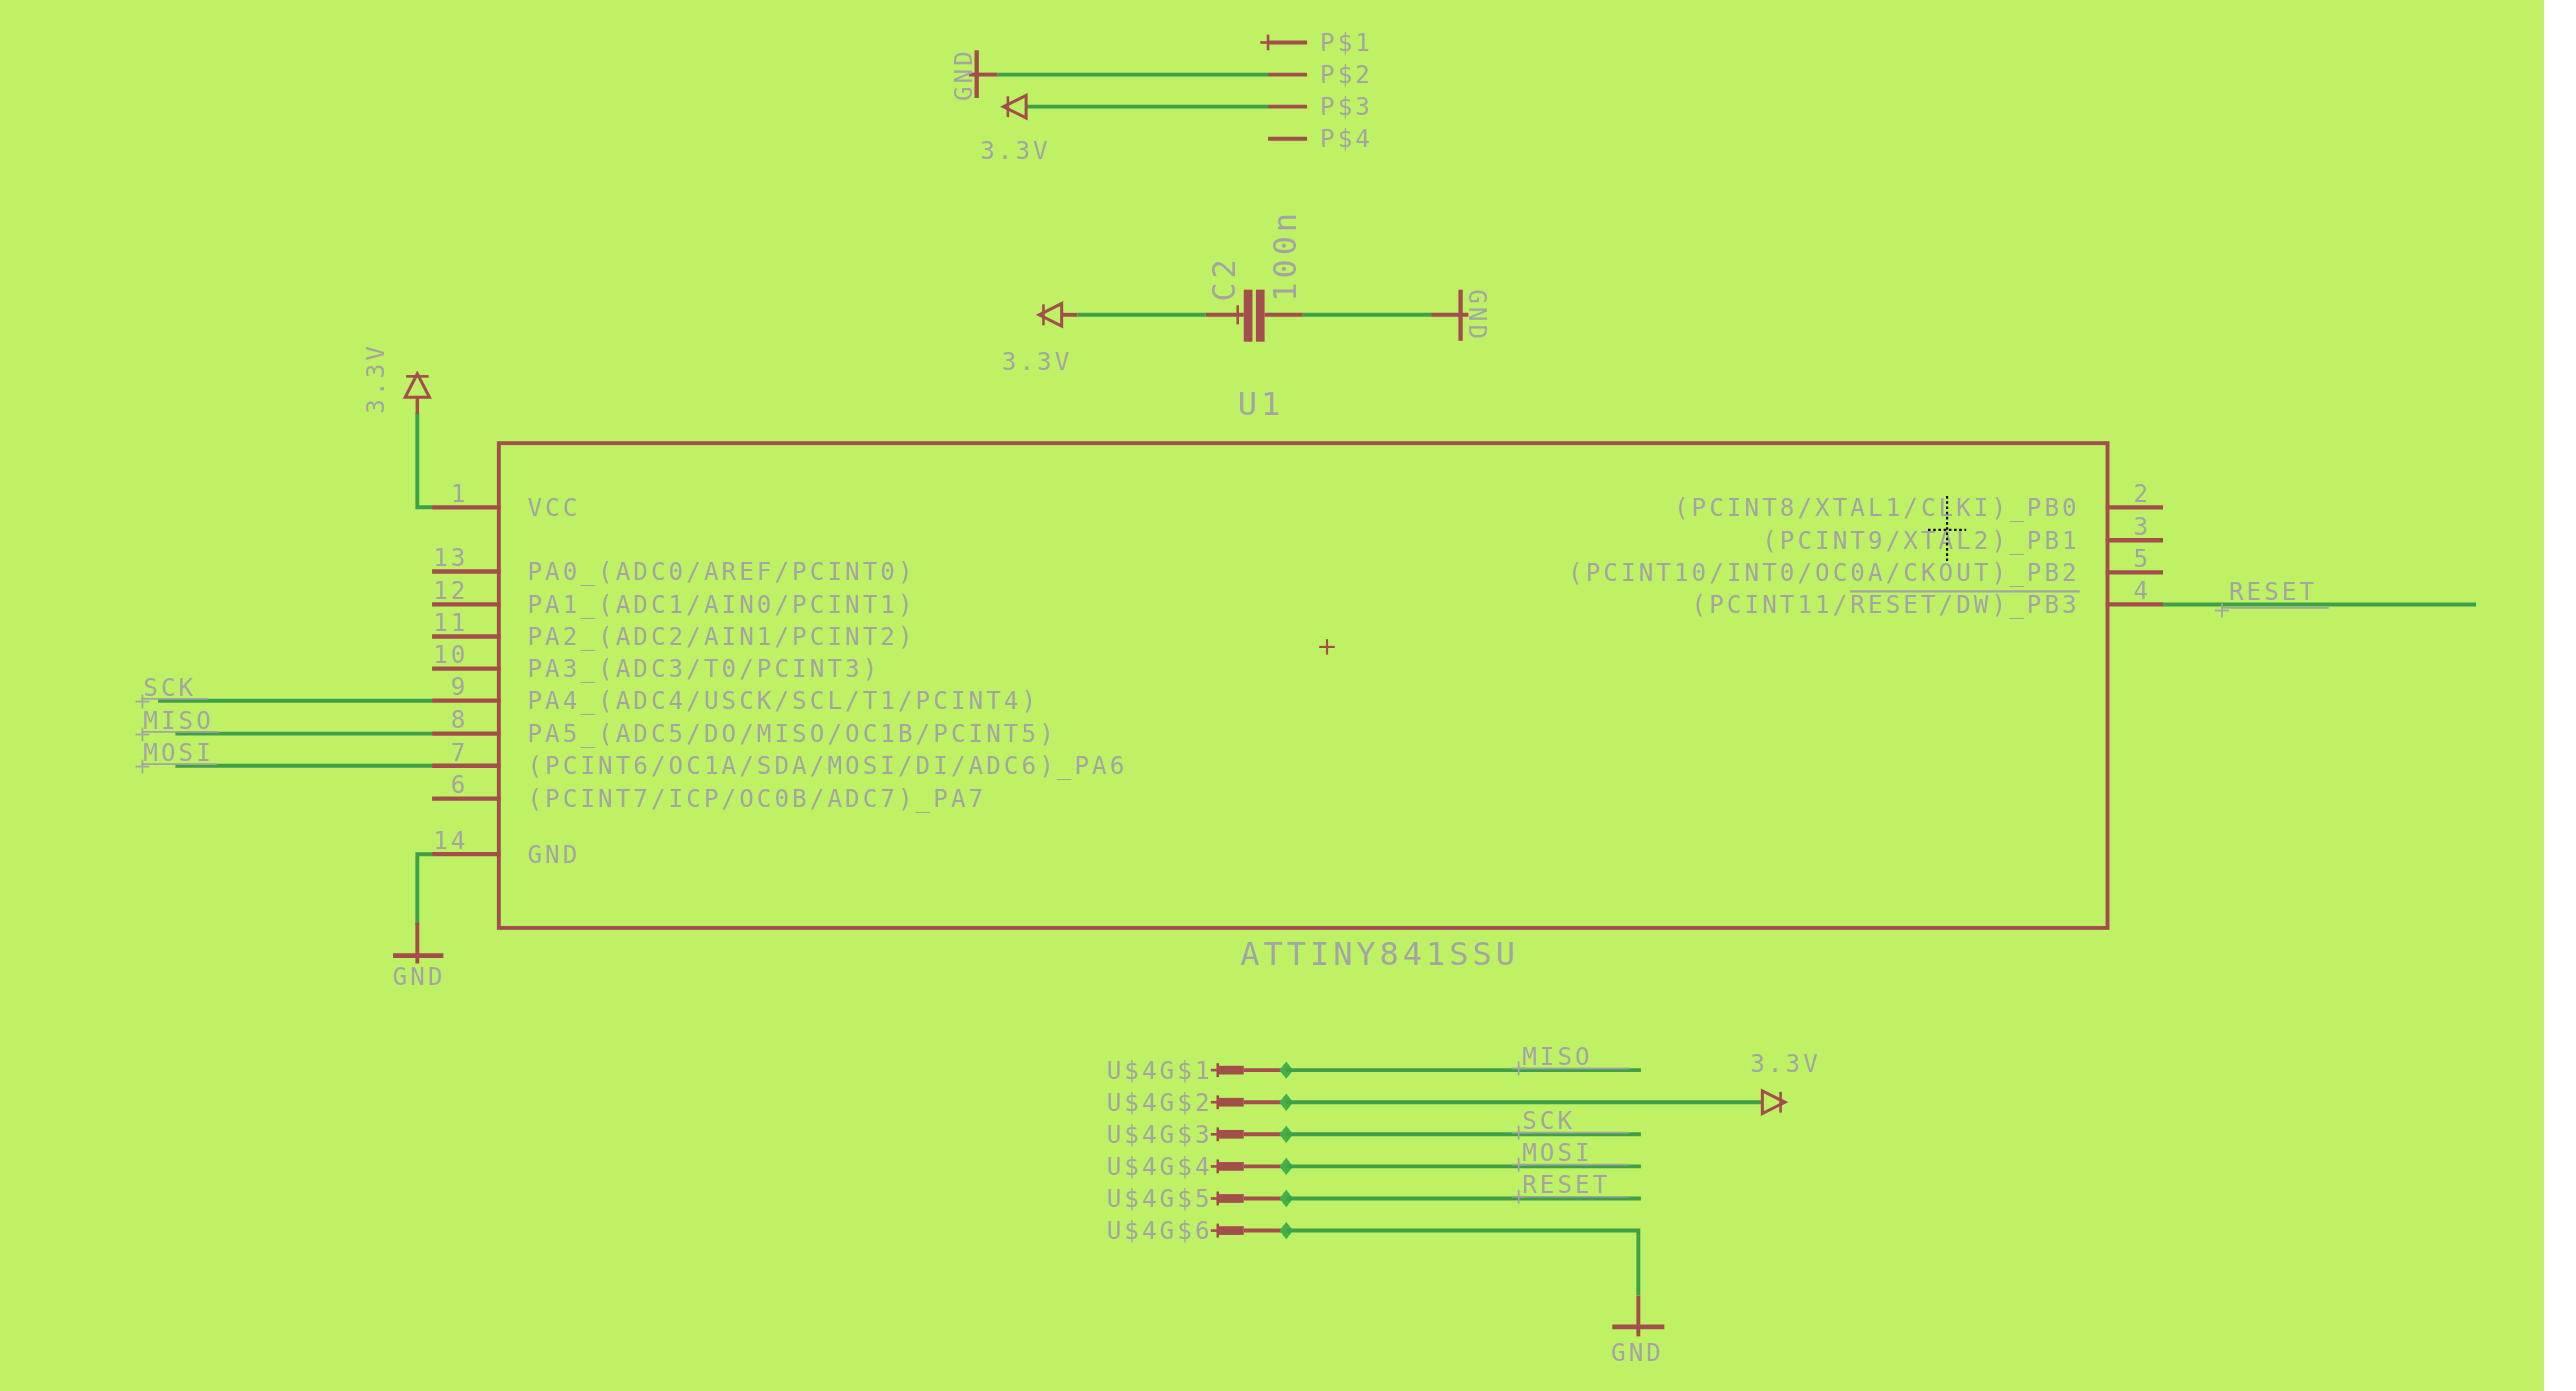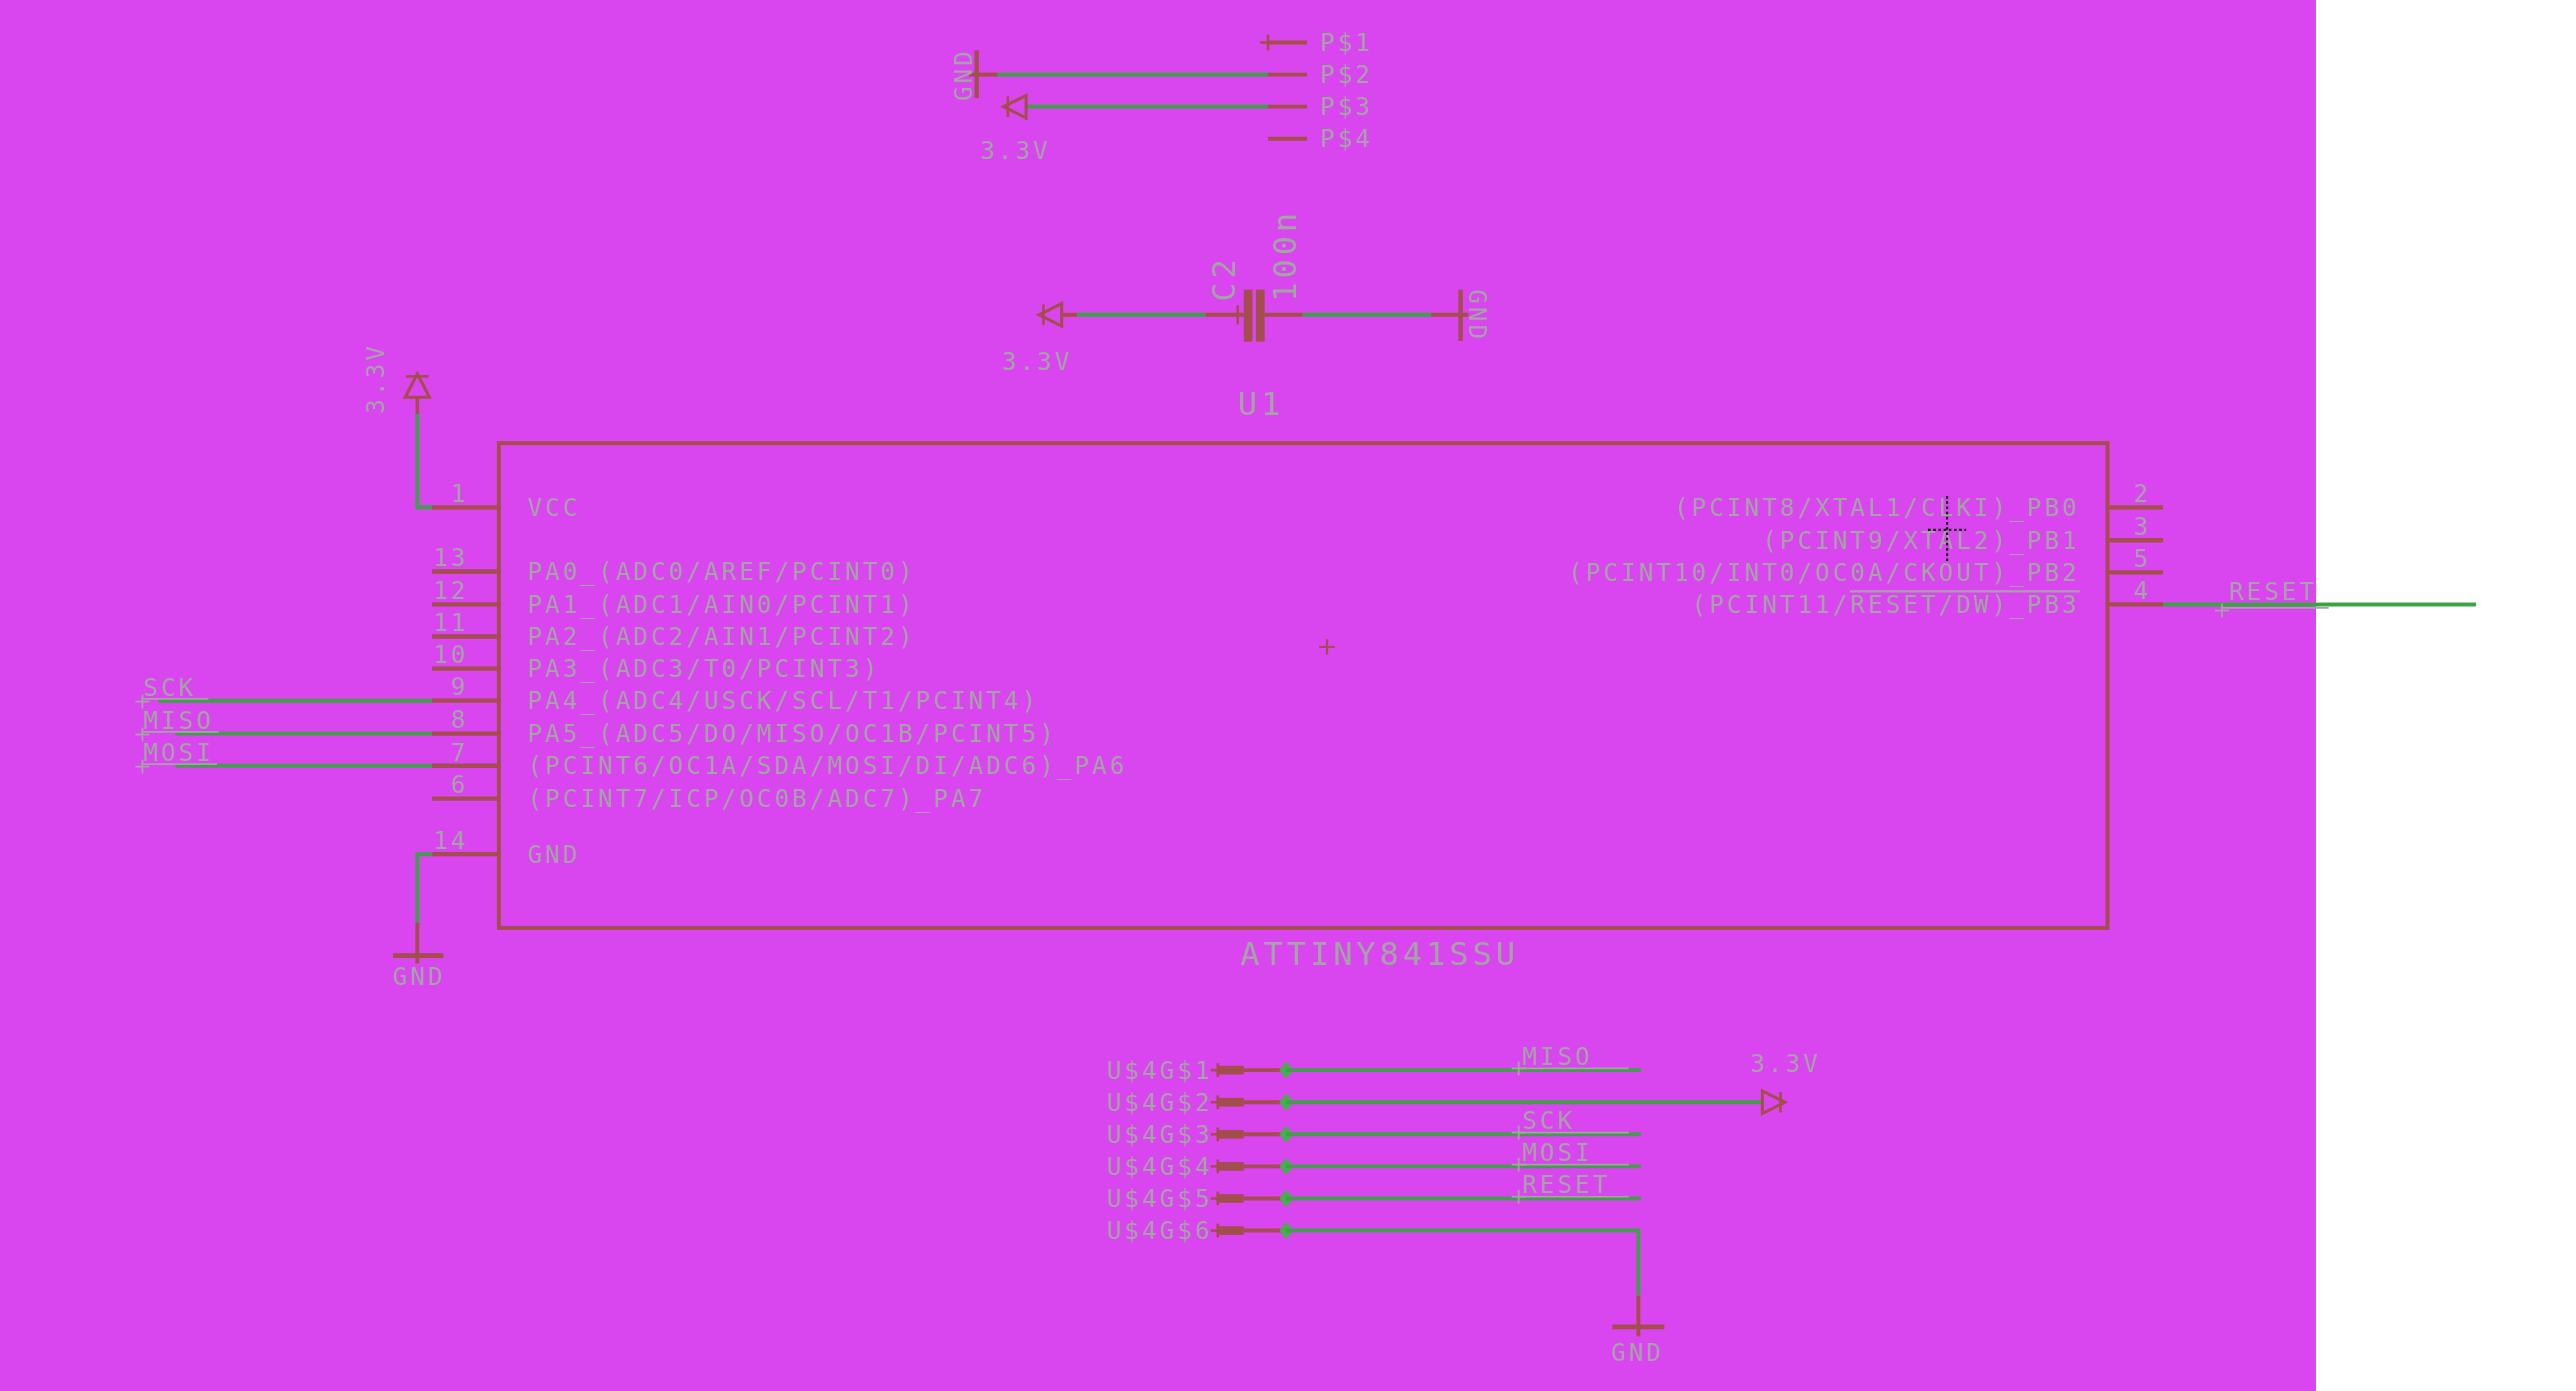--- a/index.html
+++ b/index.html
@@ -3,22 +3,22 @@
 <meta charset="utf-8">
 <style>
   html, body {
     margin: 0; padding: 0;
     background: #ffffff;
     width: 2576px; height: 1391px;
     overflow: hidden;
   }
   .canvas {
     position: relative;
-    width: 2316px; height: 1391px;
-    background: #d946ef;
+    width: 2544px; height: 1391px;
+    background: #bef264;
     font-family: "DejaVu Sans Mono", "Liberation Mono", monospace;
   }
   svg { position: absolute; top: 0; left: 0; }
   text {
     font-family: "DejaVu Sans Mono", "Liberation Mono", monospace;
     fill: #a4a4a4;
   }
   .t28 { font-size: 28px; letter-spacing: 3.5px; }
   .t37 { font-size: 37px; letter-spacing: 4.5px; }
 </style>

